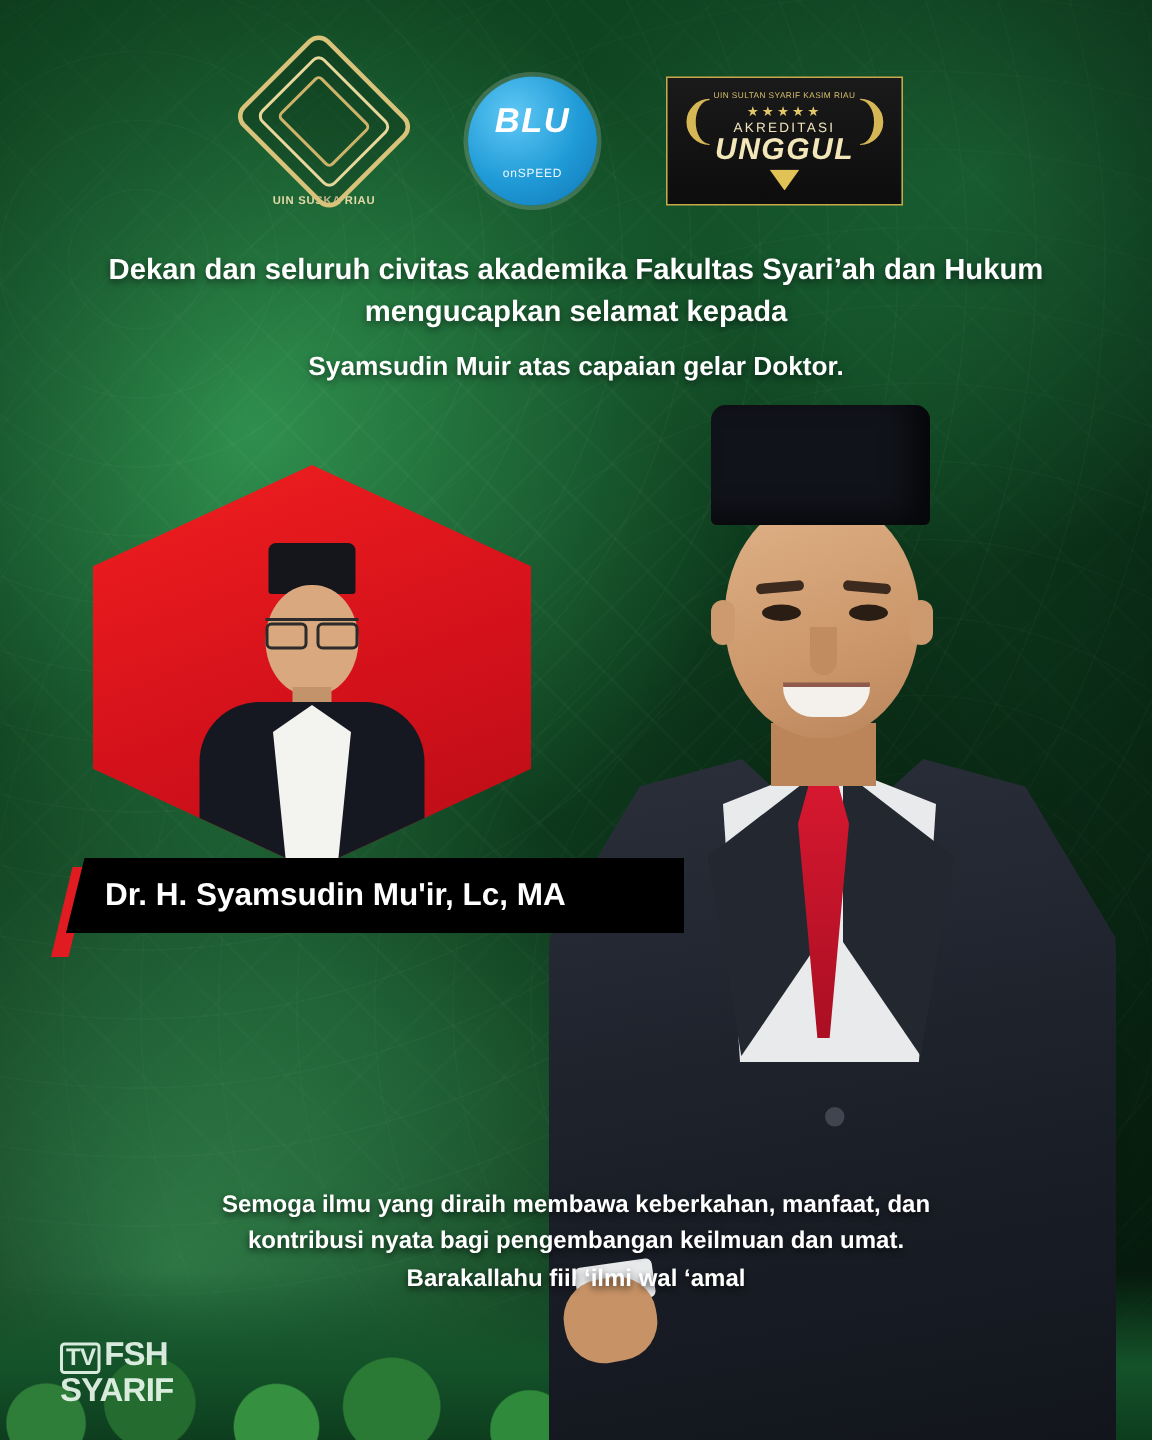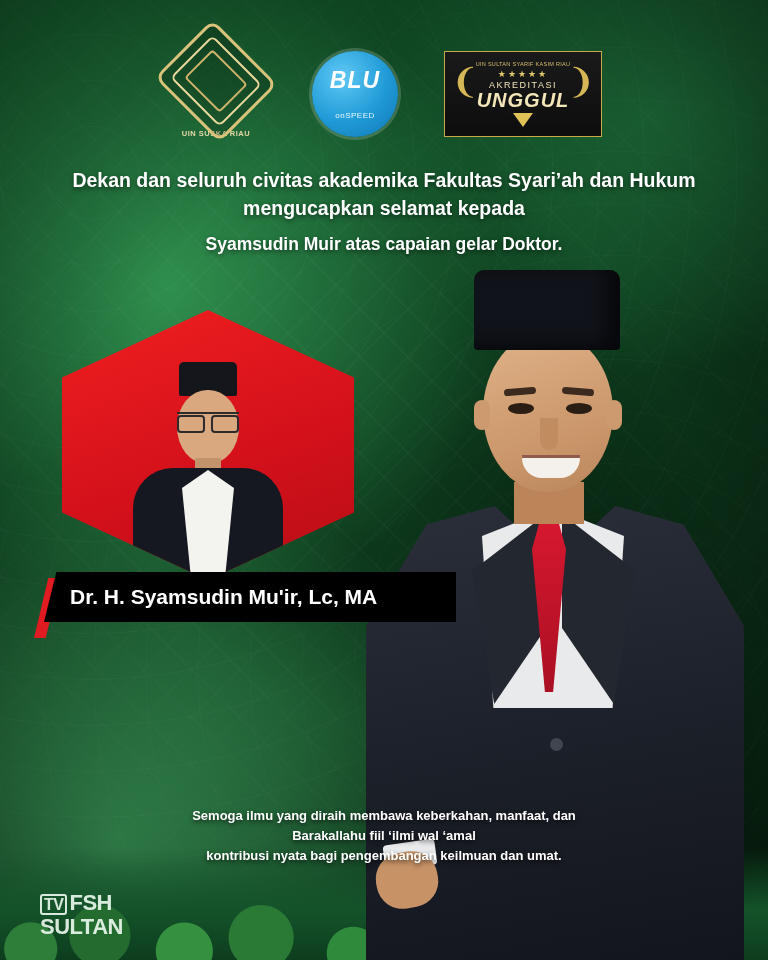--- a/index.html
+++ b/index.html
@@ -236,21 +236,21 @@
   .bp-btn { position:absolute; left:196px; top:468px; width:13px; height:13px; border-radius:50%; background:#40454f; }
   .bp-cuff { position:absolute; left:30px; bottom:92px; width:52px; height:26px; background:#e9eaec; border-radius:4px; transform:rotate(-8deg); }
   .bp-hand { position:absolute; left:22px; bottom:52px; width:62px; height:56px; background:#c79266; border-radius:26px; transform:rotate(-10deg); }
 
   
   .closing {
     position:absolute; left:0; bottom:94px; width:100%;
     text-align:center; color:#fff; z-index:8; padding:0 36px;
     text-shadow:0 2px 5px rgba(0,0,0,.65);
   }
-  .closing div { font-size:13px; font-weight:bold; line-height:1.55; }
+  .closing div { font-size:16px; font-weight:bold; line-height:1.55; }
 
   
   .foliage {
     position:absolute; left:0; bottom:0; width:100%; height:112px; z-index:4;
     background:
       radial-gradient(circle at 4% 90%, #2e7d39 0 26px, transparent 27px),
       radial-gradient(circle at 13% 78%, #246b30 0 30px, transparent 31px),
       radial-gradient(circle at 24% 92%, #35903f 0 28px, transparent 29px),
       radial-gradient(circle at 34% 80%, #2a7a35 0 32px, transparent 33px),
       radial-gradient(circle at 46% 94%, #2f8a3b 0 26px, transparent 27px),
@@ -345,25 +345,25 @@
     <div class="bp-eye-r"></div>
     <div class="bp-nose"></div>
     <div class="bp-mouth"></div>
     <div class="bp-songkok"></div>
     <div class="bp-cuff"></div>
     <div class="bp-hand"></div>
   </div>
 
   <div class="closing">
     <div>Semoga ilmu yang diraih membawa keberkahan, manfaat, dan</div>
+    <div>kontribusi nyata bagi pengembangan keilmuan dan umat.</div>
     <div>Barakallahu fiil ‘ilmi wal ‘amal</div>
-    <div>kontribusi nyata bagi pengembangan keilmuan dan umat.</div>
   </div>
 
   <div class="foliage"></div>
 
   <div class="watermark">
     <div class="w1">
       <span class="tv">TV</span><span>FSH</span>
     </div>
-    <div class="w2">SULTAN</div>
+    <div class="w2">SYARIF</div>
   </div>
 </div>
 
 </body></html>

